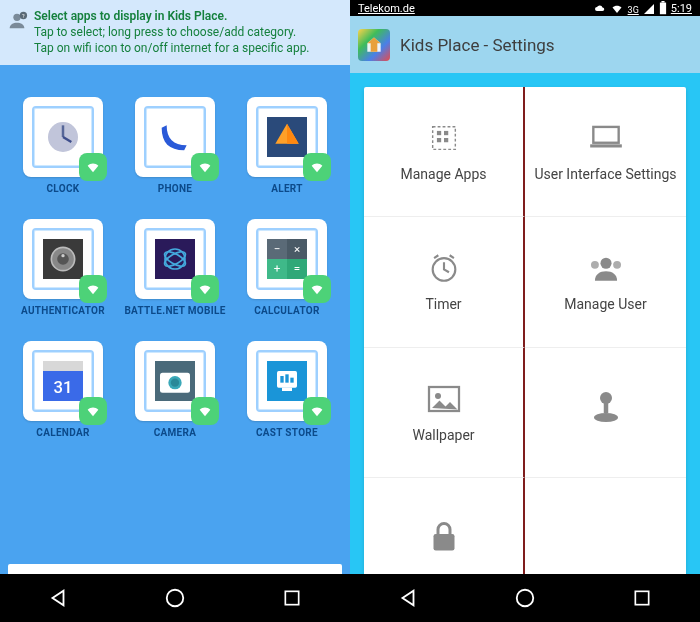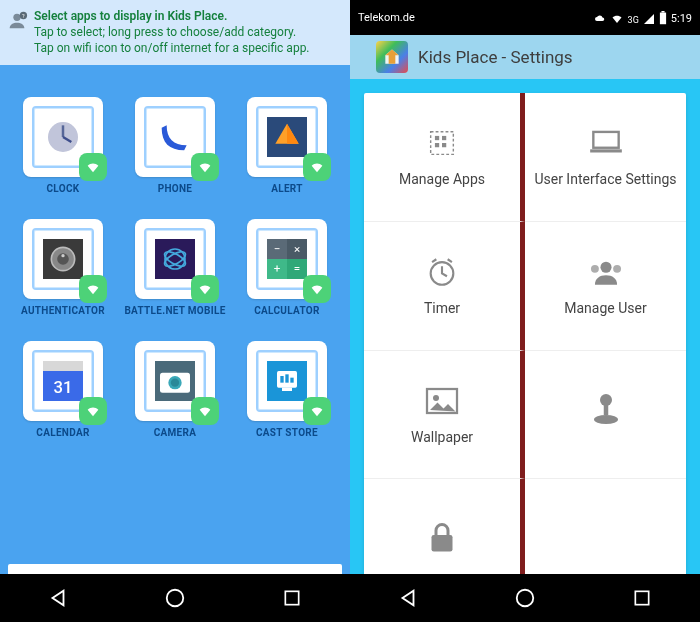--- a/index.html
+++ b/index.html
@@ -34,41 +34,41 @@
 
   .done-bar {
     height: 52px; background: #fff; display: flex; align-items: center; justify-content: center;
     gap: 10px; margin: 0 8px 6px; border-radius: 2px;
   }
   .done-bar span { font-size: 17px; color: #333; }
 
   
   .right { background: #28c6f5; }
   .status-bar {
-    height: 35px; background: #000; color: #fff; display: flex; align-items: center;
-    padding: 0 8px; font-size: 11px; justify-content: space-between;
+    height: 16px; background: #000; color: #fff; display: flex; align-items: center;
+    padding: 0 8px; font-size: 11px; justify-content: space-between; text-decoration: underline;
   }
   .status-right { display: flex; align-items: flex-end; gap: 4px; }
   .titlebar {
-    height: 44px; background: #9dd6ef; display: flex; align-items: center; padding: 0 26px; gap: 10px;
+    height: 57px; background: #9dd6ef; display: flex; align-items: center; padding: 0 8px; gap: 10px;
   }
   .logo-box {
     width: 32px; height: 32px; background: linear-gradient(135deg,#ffd24a,#3fbd5a,#4a7fe8,#e84a4a);
     border-radius: 4px; position: relative; display:flex; align-items:center; justify-content:center;
   }
   .title-text { color: #3e3e3e; font-size: 17px; }
 
   .settings-card {
     margin: 14px; background: #fff; border-radius: 2px; flex: 1;
     display: grid; grid-template-columns: 1fr 1fr; grid-auto-rows: 1fr;
     box-shadow: 0 2px 4px rgba(0,0,0,.15); overflow: hidden;
   }
   .settings-item {
     display: flex; flex-direction: column; align-items: center; justify-content: center;
-    gap: 10px; border-bottom: 1px solid #eee; border-right: 5px solid #7f1d1d; padding: 12px 8px;
+    gap: 10px; border-bottom: 1px solid #eee; border-right: 2px solid #7f1d1d; padding: 12px 8px;
   }
   .settings-item:nth-child(2n) { border-right: none; }
   .settings-icon { width: 40px; height: 36px; display:flex; align-items:center; justify-content:center; }
   .settings-label { font-size: 14px; color: #444; text-align: center; line-height: 1.2; }
 
   
   .navbar {
     height: 48px; background: #000; display: flex; align-items: center; justify-content: space-around;
     position: absolute; bottom: 0; left: 0; right: 0; z-index: 5;
   }

